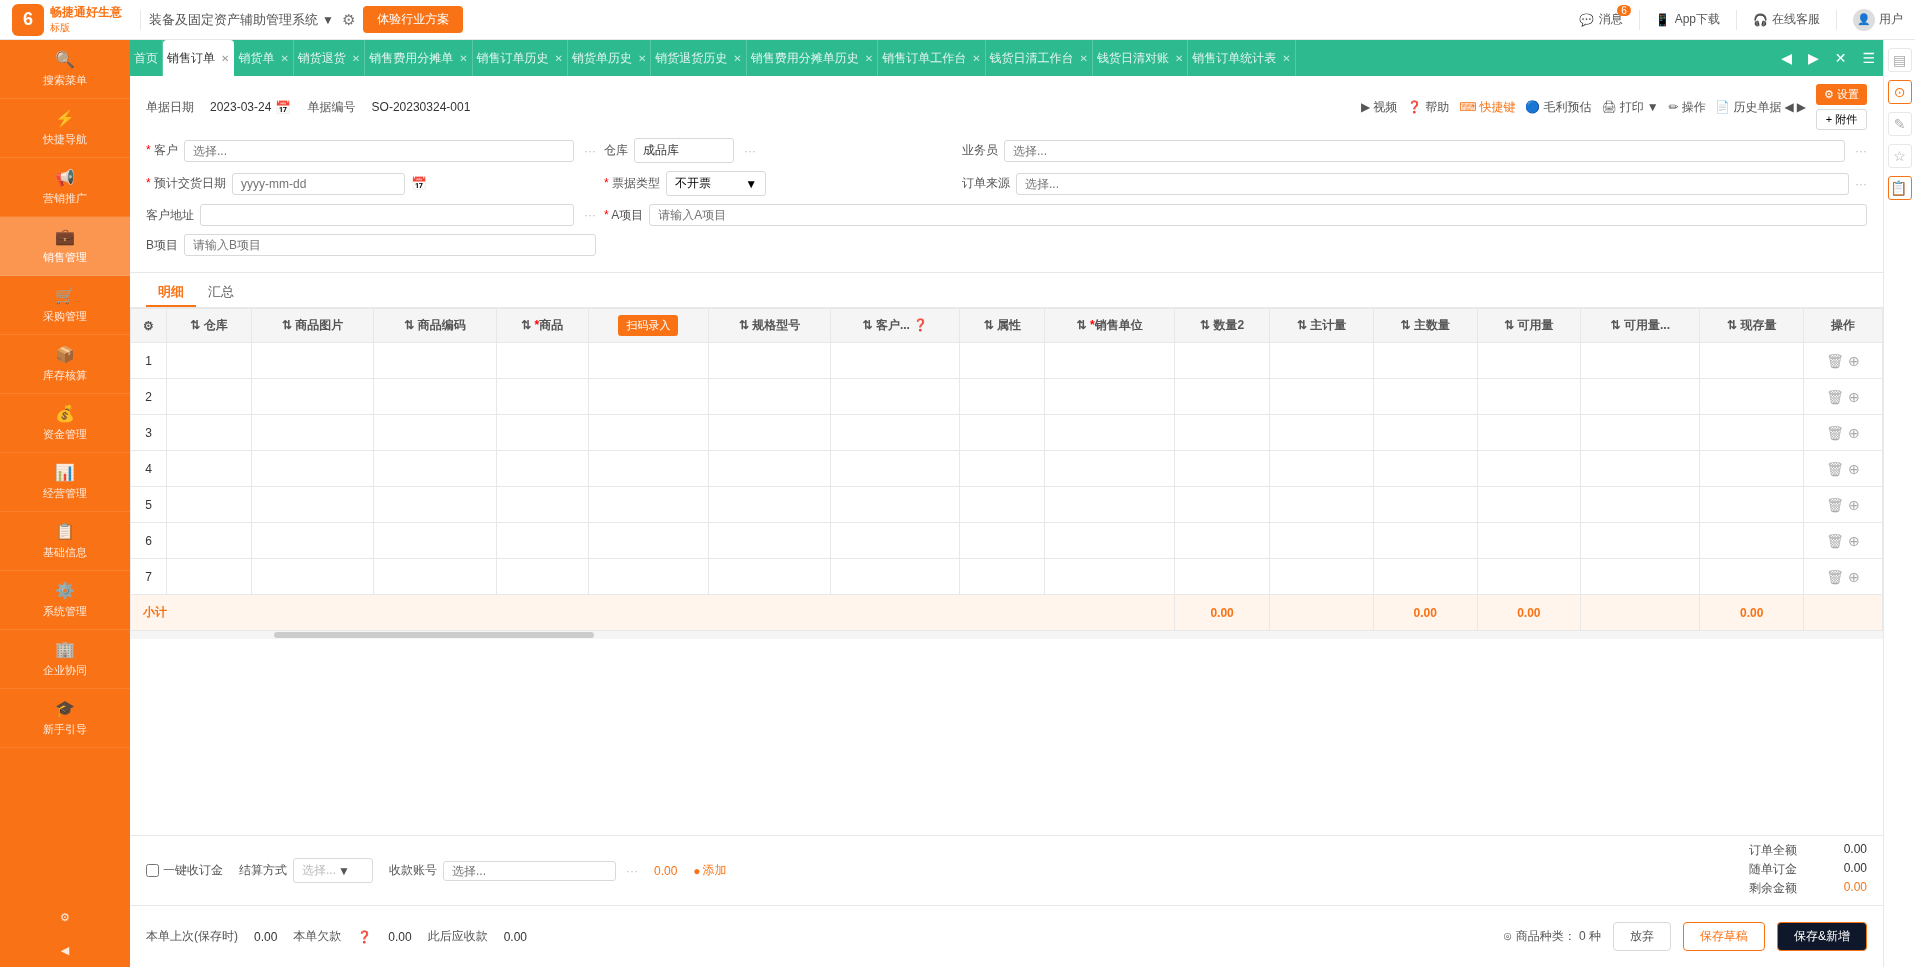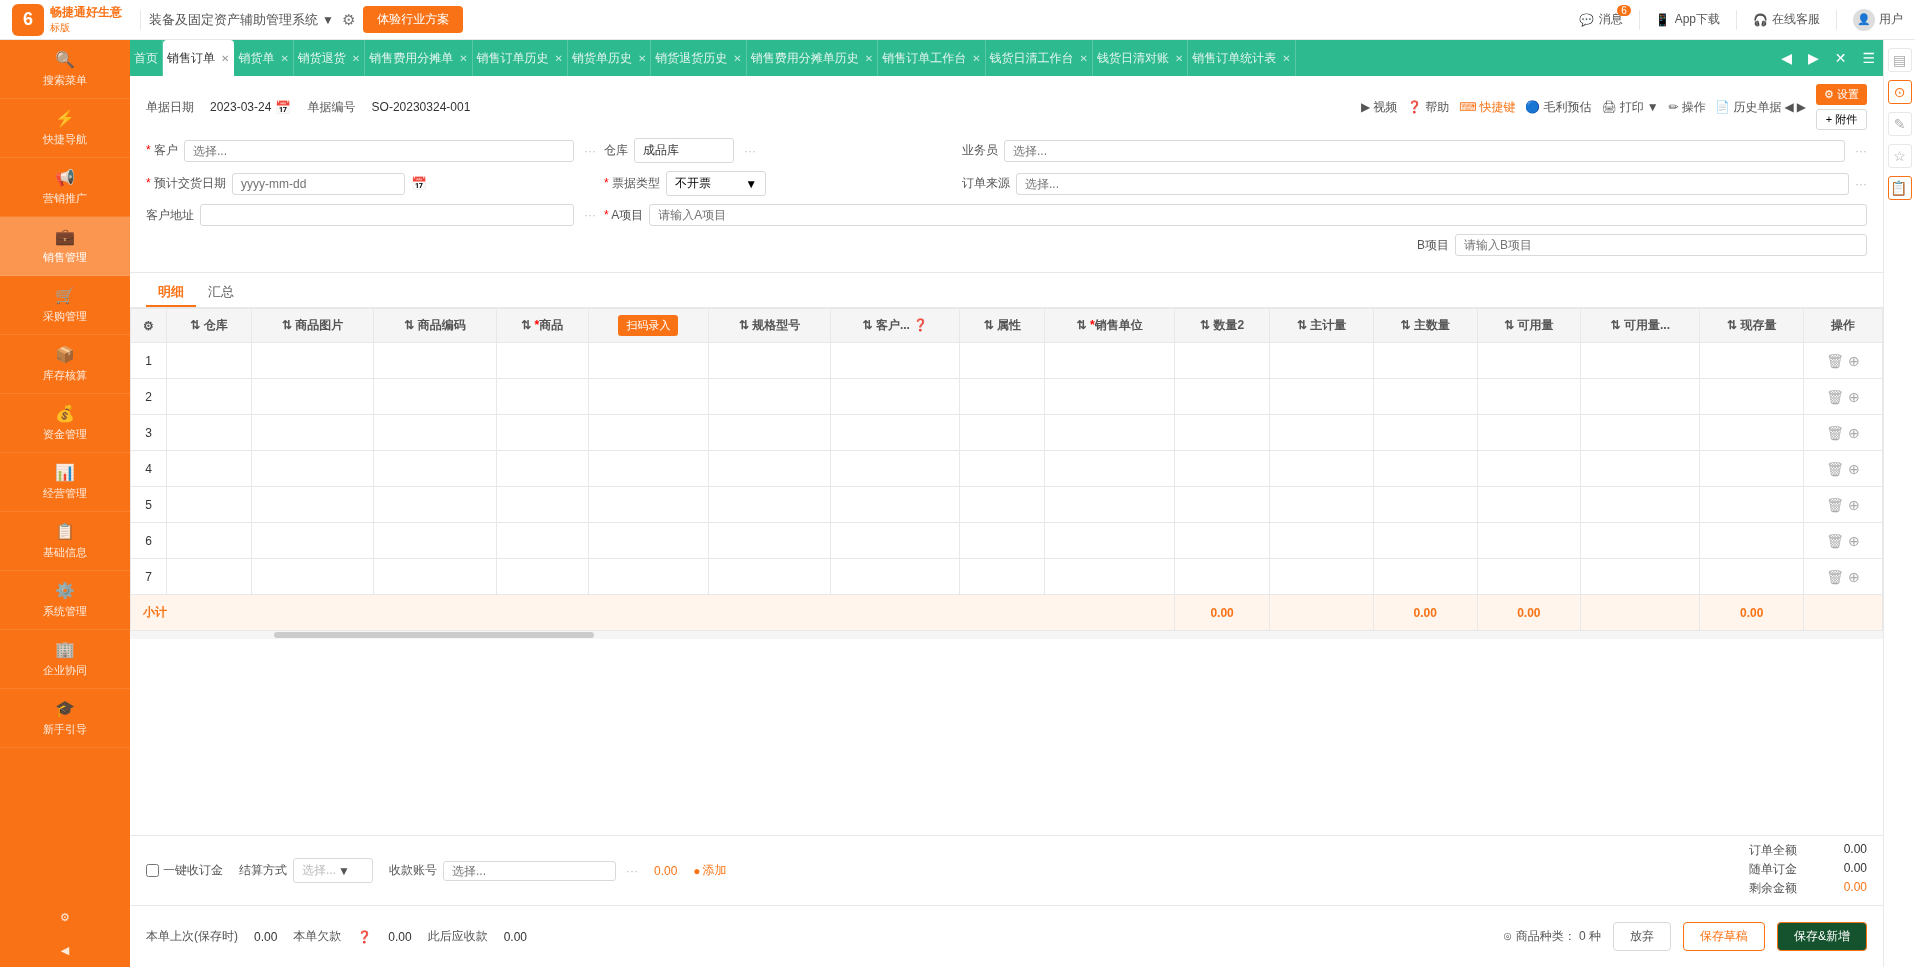--- a/index.html
+++ b/index.html
@@ -34,21 +34,21 @@
     .tab .close-btn { font-size: 10px; color: rgba(255,255,255,0.7); margin-left: 2px; }
     .tab.active .close-btn { color: #999; }
     .tab-nav-btn { padding: 0 8px; color: white; cursor: pointer; font-size: 14px; display: flex; align-items: center; height: 36px; }
 
     
     .form-area { background: white; padding: 8px 16px; border-bottom: 1px solid #e8e8e8; }
     .form-toolbar { display: flex; align-items: center; gap: 16px; margin-bottom: 8px; font-size: 12px; color: #555; }
     .form-toolbar-right { margin-left: auto; display: flex; align-items: center; gap: 10px; }
     .toolbar-btn { display: flex; align-items: center; gap: 3px; cursor: pointer; color: #555; font-size: 12px; }
     .toolbar-btn.orange { color: #f97316; }
-    .form-row { display: flex; align-items: center; gap: 8px; margin-bottom: 8px; flex-wrap: wrap; justify-content: flex-end; }
+    .form-row { display: flex; align-items: center; gap: 8px; margin-bottom: 8px; flex-wrap: wrap; }
     .form-field { display: flex; align-items: center; gap: 6px; }
     .form-label { color: #555; white-space: nowrap; font-size: 12px; }
     .form-label.required::before { content: '* '; color: red; }
     .form-input { border: 1px solid #d9d9d9; border-radius: 3px; padding: 3px 8px; font-size: 12px; color: #333; background: white; min-width: 120px; }
     .form-input.placeholder { color: #bbb; }
     .form-input-wide { min-width: 200px; }
     .form-input-date { min-width: 130px; }
     .form-dots { color: #bbb; margin-left: 4px; cursor: pointer; }
     .form-select { display: flex; align-items: center; gap: 2px; border: 1px solid #d9d9d9; border-radius: 3px; padding: 3px 8px; font-size: 12px; min-width: 100px; cursor: pointer; }
     .form-calendar { color: #aaa; cursor: pointer; font-size: 13px; }
@@ -79,21 +79,21 @@
     .bottom-right { margin-left: auto; text-align: right; font-size: 12px; color: #555; }
     .amount-row { display: flex; justify-content: flex-end; gap: 20px; margin-bottom: 2px; }
     .amount-label { color: #555; }
     .amount-value { color: #333; min-width: 50px; text-align: right; }
 
     
     .footer-bar { background: white; border-top: 1px solid #e8e8e8; padding: 16px 16px; display: flex; align-items: center; gap: 16px; font-size: 12px; color: #555; }
     .footer-right { margin-left: auto; display: flex; align-items: center; gap: 12px; }
     .btn-default { border: 1px solid #d9d9d9; background: white; color: #555; padding: 5px 16px; border-radius: 4px; cursor: pointer; font-size: 12px; }
     .btn-primary { border: 1px solid #f97316; background: white; color: #f97316; padding: 5px 16px; border-radius: 4px; cursor: pointer; font-size: 12px; }
-    .btn-primary-fill { background: #14532d; border: 1px solid #f97316; color: white; padding: 5px 16px; border-radius: 4px; cursor: pointer; font-size: 12px; }
+    .btn-primary-fill { background: #0f172a; border: 1px solid #f97316; color: white; padding: 5px 16px; border-radius: 4px; cursor: pointer; font-size: 12px; }
 
     
     .right-tools { width: 32px; background: white; border-left: 1px solid #e8e8e8; display: flex; flex-direction: column; align-items: center; padding: 8px 0; gap: 8px; }
     .right-tool-btn { width: 24px; height: 24px; display: flex; align-items: center; justify-content: center; cursor: pointer; color: #aaa; font-size: 14px; border: 1px solid #e8e8e8; border-radius: 3px; }
     .right-tool-orange { color: #f97316; border-color: #f97316; }
 
     
     .scroll-bar-area { height: 8px; background: #f5f5f5; display: flex; align-items: center; padding: 0 4px; }
     .scroll-thumb { height: 6px; width: 320px; background: #ccc; border-radius: 3px; margin-left: 140px; }
     .top-bar-divider { width: 1px; background: #e8e8e8; height: 20px; }

